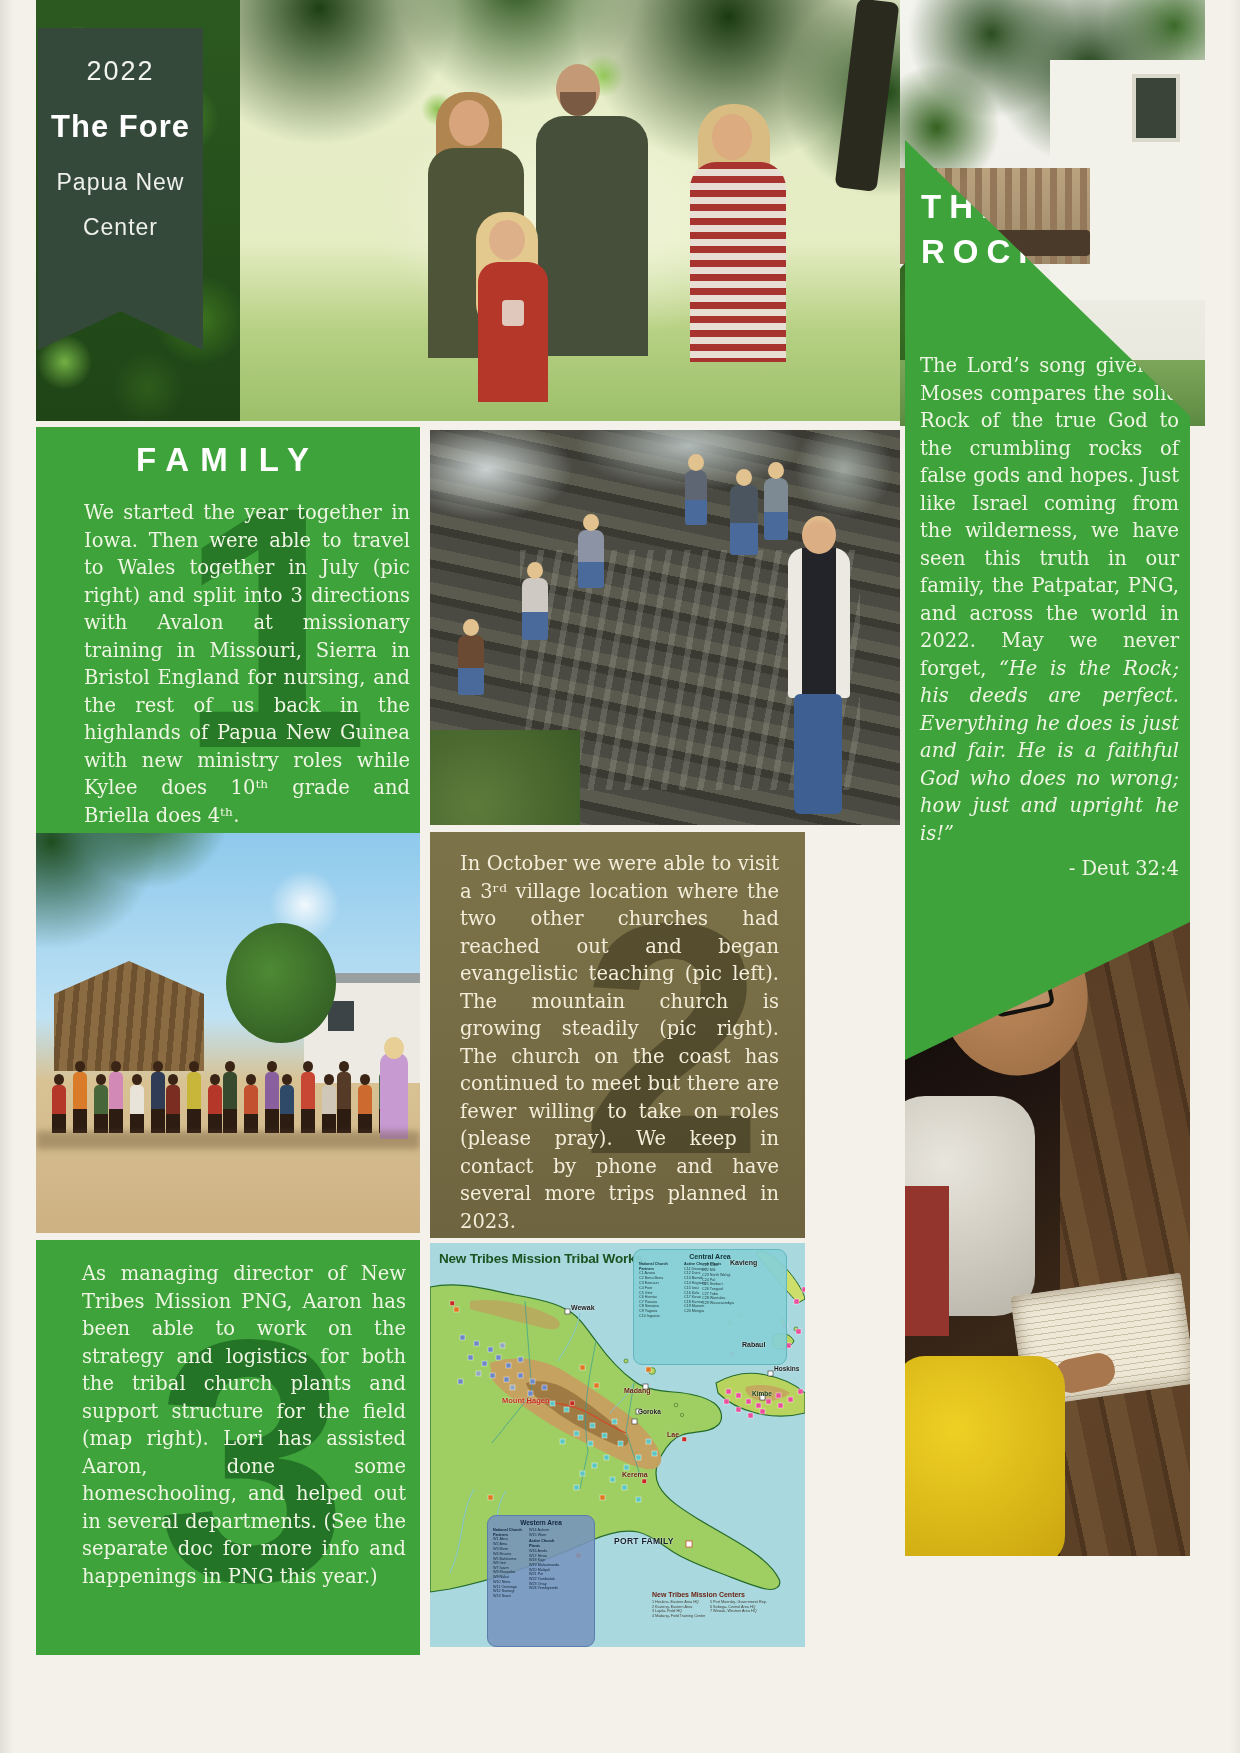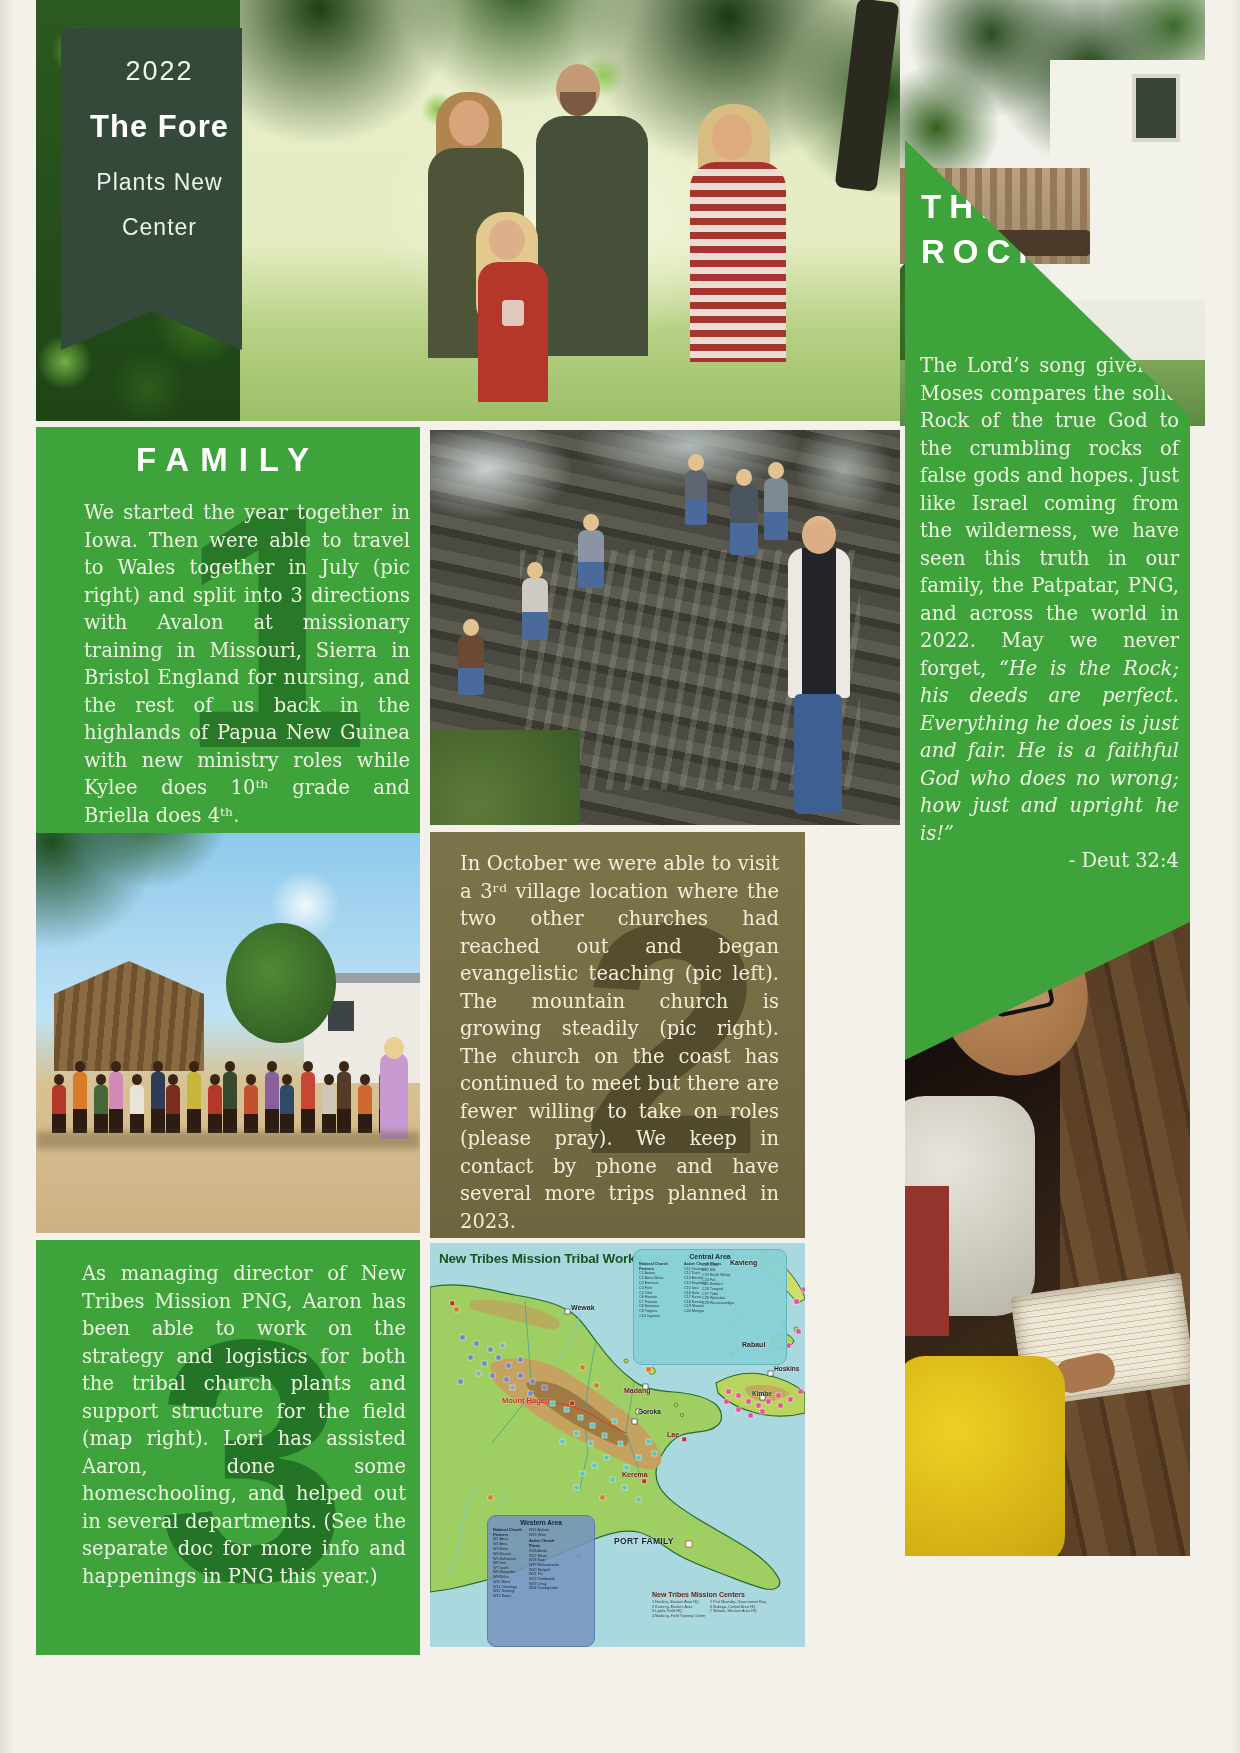--- a/index.html
+++ b/index.html
@@ -25,21 +25,21 @@
   .banner .nm{font-size:31px;font-weight:bold;letter-spacing:1px;margin-top:22px;}
   .banner .loc{font-size:23px;font-weight:300;letter-spacing:1px;margin-top:24px;color:#eef0ea;}
   .banner .loc2{font-size:23px;font-weight:300;letter-spacing:1px;margin-top:18px;color:#eef0ea;}
   
   .rock{background:#3ea33a;color:#eef6e3;
         clip-path:polygon(0 0,100% 30%,100% 85%,0 100%);z-index:3;}
   .rock-title{position:absolute;left:16px;top:44px;color:#fff;font-weight:bold;
               font-size:33px;line-height:45px;letter-spacing:8px;}
   .rock-body{position:absolute;left:15px;right:11px;top:212px;font-size:19.5px;line-height:27.5px;}
   .rock-quote{font-style:italic;}
-  .rock-attrib{text-align:right;margin-top:0;font-style:normal;}
+  .rock-attrib{text-align:right;margin-top:8px;font-style:normal;}
   
   .photo{overflow:hidden;}
   .fig{position:absolute;}
   
   .map{background:#a9d8de;overflow:hidden;font-family:"Liberation Sans",sans-serif;}
   .map-title{position:absolute;left:9px;top:8px;font-size:13.5px;font-weight:bold;color:#1b5320;
              letter-spacing:-.2px;z-index:5;}
   .legend{position:absolute;border-radius:9px;z-index:6;overflow:hidden;}
   .legend-head{font-weight:bold;text-align:center;color:#12333a;}
   .tiny{transform:scale(.62);transform-origin:0 0;font-size:6px;line-height:7.6px;color:#274048;}
@@ -60,24 +60,24 @@
   <div class="abs photo" style="left:36px;top:0;width:204px;height:421px;
               background:
                radial-gradient(circle 42px at 20% 12%,#6fae3e,rgba(0,0,0,0) 60%),
                radial-gradient(circle 60px at 72% 28%,#49862d,rgba(0,0,0,0) 60%),
                radial-gradient(circle 50px at 28% 52%,#5d9c36,rgba(0,0,0,0) 60%),
                radial-gradient(circle 70px at 80% 76%,#3c741f,rgba(0,0,0,0) 65%),
                radial-gradient(circle 46px at 14% 86%,#71b044,rgba(0,0,0,0) 60%),
                radial-gradient(circle 56px at 55% 92%,#2f5c1c,rgba(0,0,0,0) 65%),
                linear-gradient(#2c5a20,#1f4416);"></div>
 
-  <div class="abs banner" style="left:61px;top:28px;width:165px;height:322px;padding-left:16px;">
+  <div class="abs banner" style="left:38px;top:28px;width:165px;height:322px;">
     <div class="yr">2022</div>
     <div class="nm">The Fore</div>
-    <div class="loc">Plants New</div>
+    <div class="loc">Papua New</div>
     <div class="loc2">Center</div>
   </div>
 
   <div class="abs photo" style="left:240px;top:0;width:660px;height:421px;
               background:
                radial-gradient(circle 190px at 12% 2%,#1d3f14,rgba(0,0,0,0) 72%),
                radial-gradient(circle 170px at 42% -4%,#27511b,rgba(0,0,0,0) 72%),
                radial-gradient(circle 210px at 74% 4%,#1a3a12,rgba(0,0,0,0) 72%),
                radial-gradient(circle 150px at 98% 22%,#224a18,rgba(0,0,0,0) 70%),
                radial-gradient(circle 30px at 55% 18%,#9ed45e,rgba(0,0,0,0) 70%),

